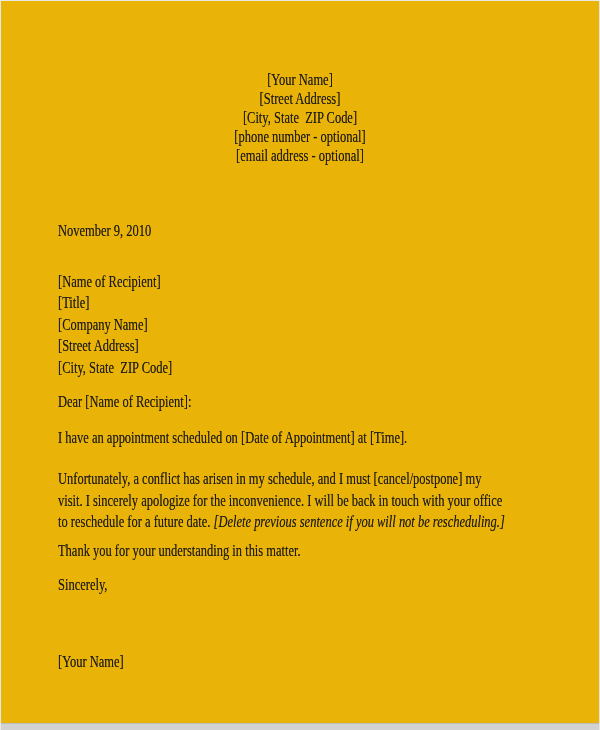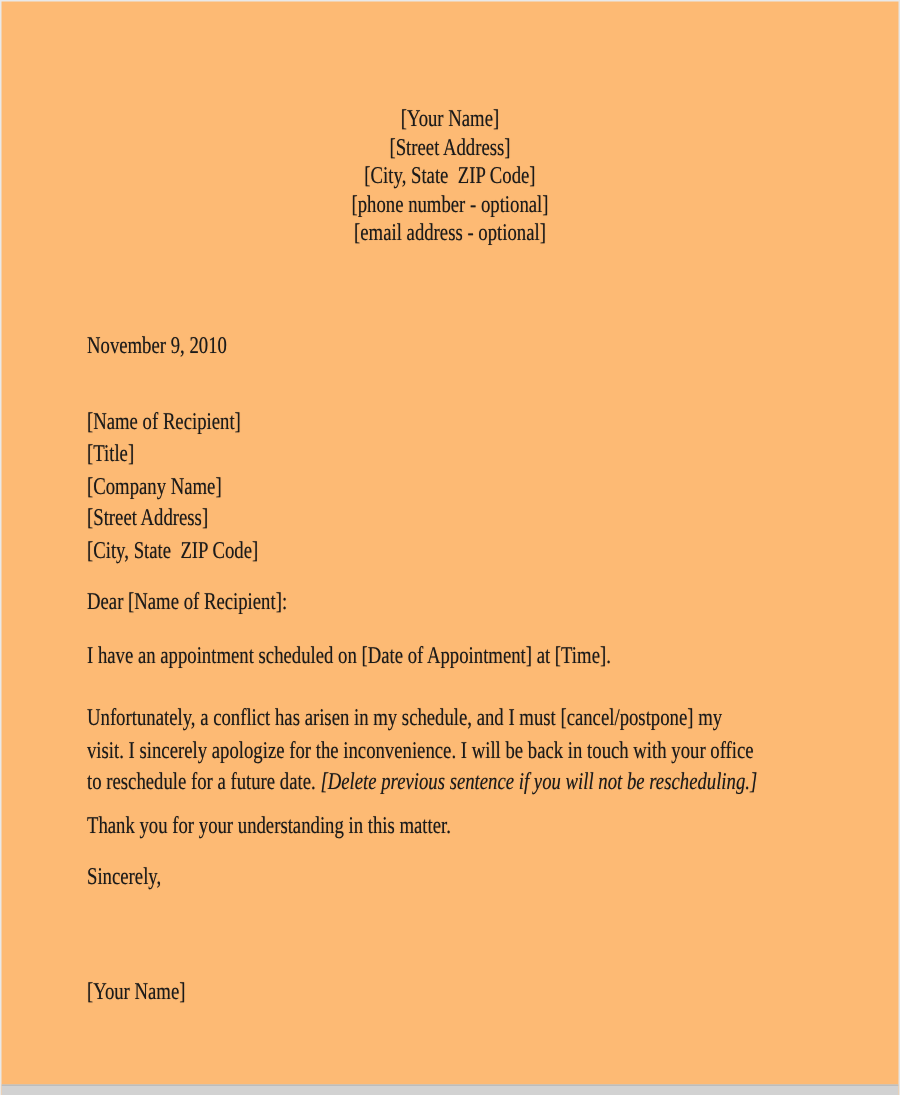--- a/index.html
+++ b/index.html
@@ -4,21 +4,21 @@
 <style>
   html, body {
     margin: 0;
     padding: 0;
     background: #ffffff;
   }
   .page {
     position: relative;
     width: 600px;
     height: 730px;
-    background: #fdba74;
+    background: #eab308;
     box-sizing: border-box;
     border-top: 1px solid #e9e9e9;
     border-left: 1px solid #e9e9e9;
     border-right: 1px solid #e6e6e6;
     overflow: hidden;
     font-family: "Liberation Serif", "DejaVu Serif", serif;
     color: #1a1a1a;
     font-size: 16px;
   }
   .content {

